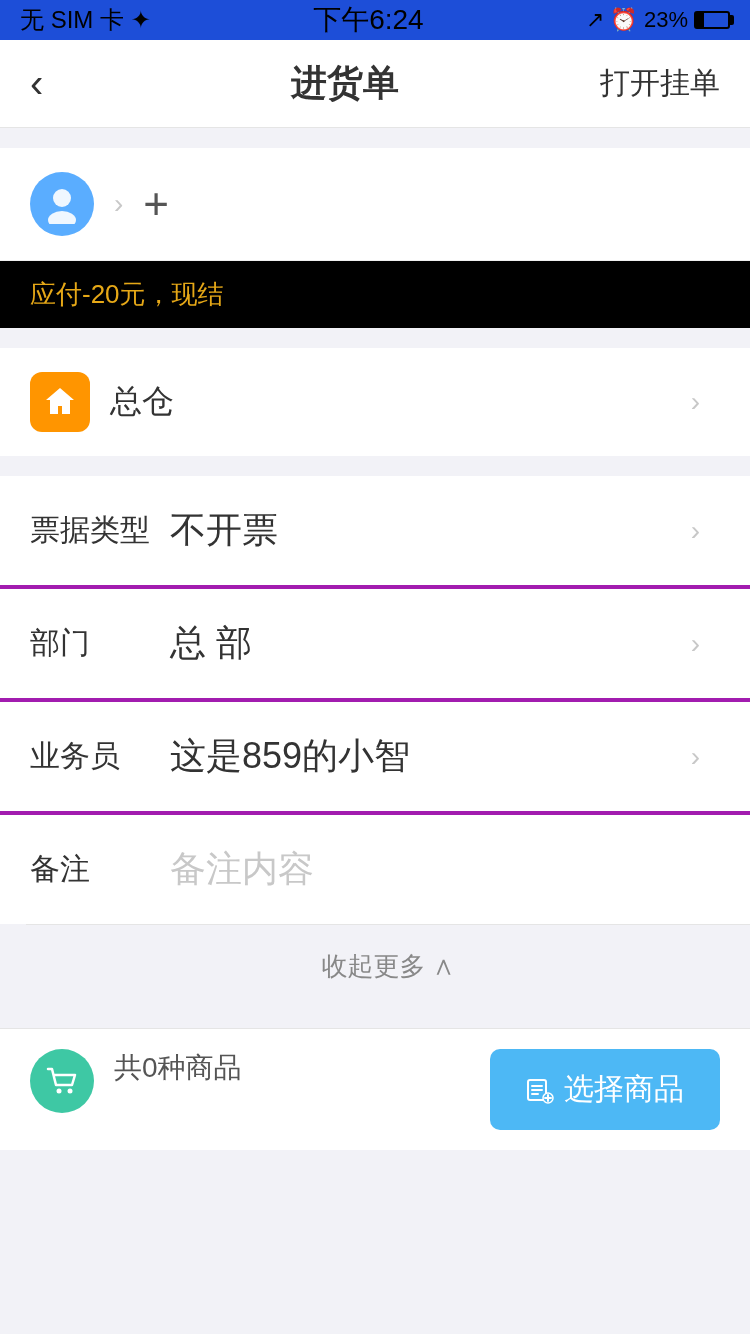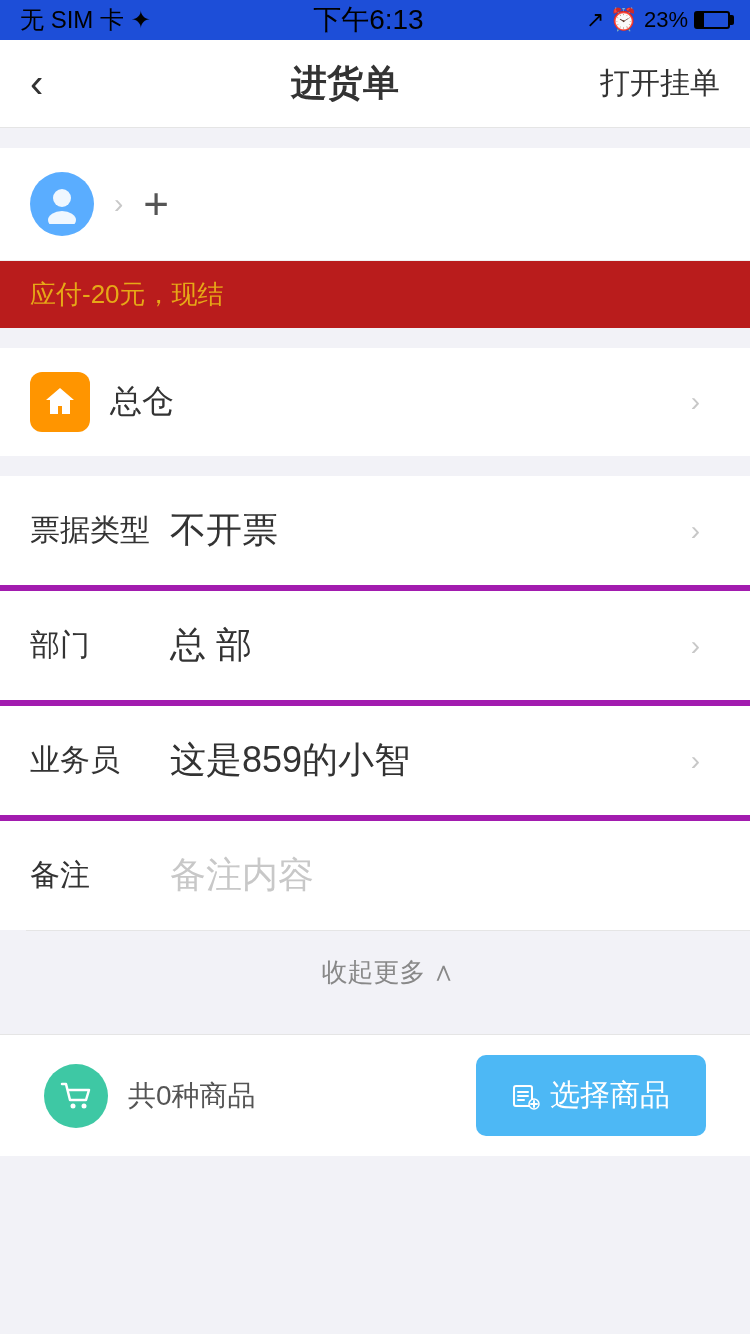--- a/index.html
+++ b/index.html
@@ -96,21 +96,21 @@
     }
     .add-btn {
       font-size: 44px;
       color: #555;
       cursor: pointer;
       line-height: 1;
     }
 
     
     .notice-bar {
-      background: #b91c1c;
+      background: #000000;
       padding: 16px 30px;
       font-size: 26px;
       color: #e6a817;
     }
 
     
     .warehouse-row {
       display: flex;
       align-items: center;
       padding: 24px 30px;
@@ -130,21 +130,21 @@
       flex: 1;
       font-size: 32px;
       color: #333;
     }
 
     
     .form-row {
       display: flex;
       align-items: center;
       padding: 30px 30px;
-      border-top: 6px solid #a21caf;
+      border-top: 4px solid #a21caf;
       background: #fff;
     }
     .form-label {
       width: 140px;
       font-size: 30px;
       color: #333;
       flex-shrink: 0;
     }
     .form-value {
       flex: 1;
@@ -166,22 +166,22 @@
       color: #888;
       cursor: pointer;
       border-top: 1px solid #e5e5e5;
       margin-left: 26px;
     }
 
     
     .product-bar {
       background: #fff;
       display: flex;
-      align-items: center;
-      padding: 20px 44px;
+      align-items: flex-start;
+      padding: 20px 30px;
       border-top: 1px solid #e5e5e5;
     }
     .product-cart-icon {
       width: 64px;
       height: 64px;
       border-radius: 50%;
       background: #3ec8a4;
       display: flex;
       align-items: center;
       justify-content: center;
@@ -206,21 +206,21 @@
       cursor: pointer;
     }
   </style>
 </head>
 <body>
 
 <div class="status-bar">
   <div class="status-left">
     <span>无 SIM 卡 ✦</span>
   </div>
-  <div class="status-center">下午6:13</div>
+  <div class="status-center">下午6:24</div>
   <div class="status-right">
     <span>↗</span>
     <span>⏰</span>
     <span>23%</span>
     <span style="display:inline-block;width:36px;height:18px;border:2px solid #000;border-radius:3px;position:relative;">
       <span style="display:block;width:25%;height:100%;background:#000;"></span>
       <span style="position:absolute;right:-6px;top:50%;transform:translateY(-50%);width:4px;height:10px;background:#000;border-radius:0 2px 2px 0;"></span>
     </span>
   </div>
 </div>

